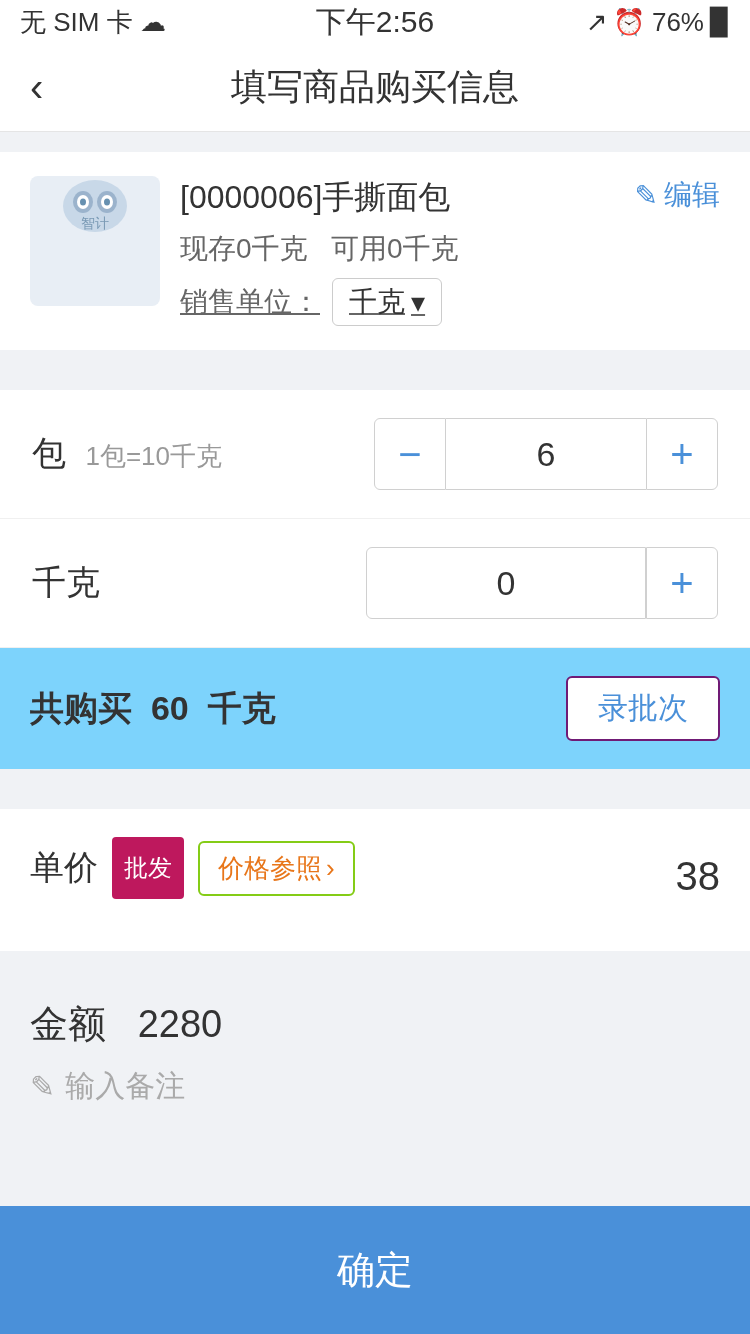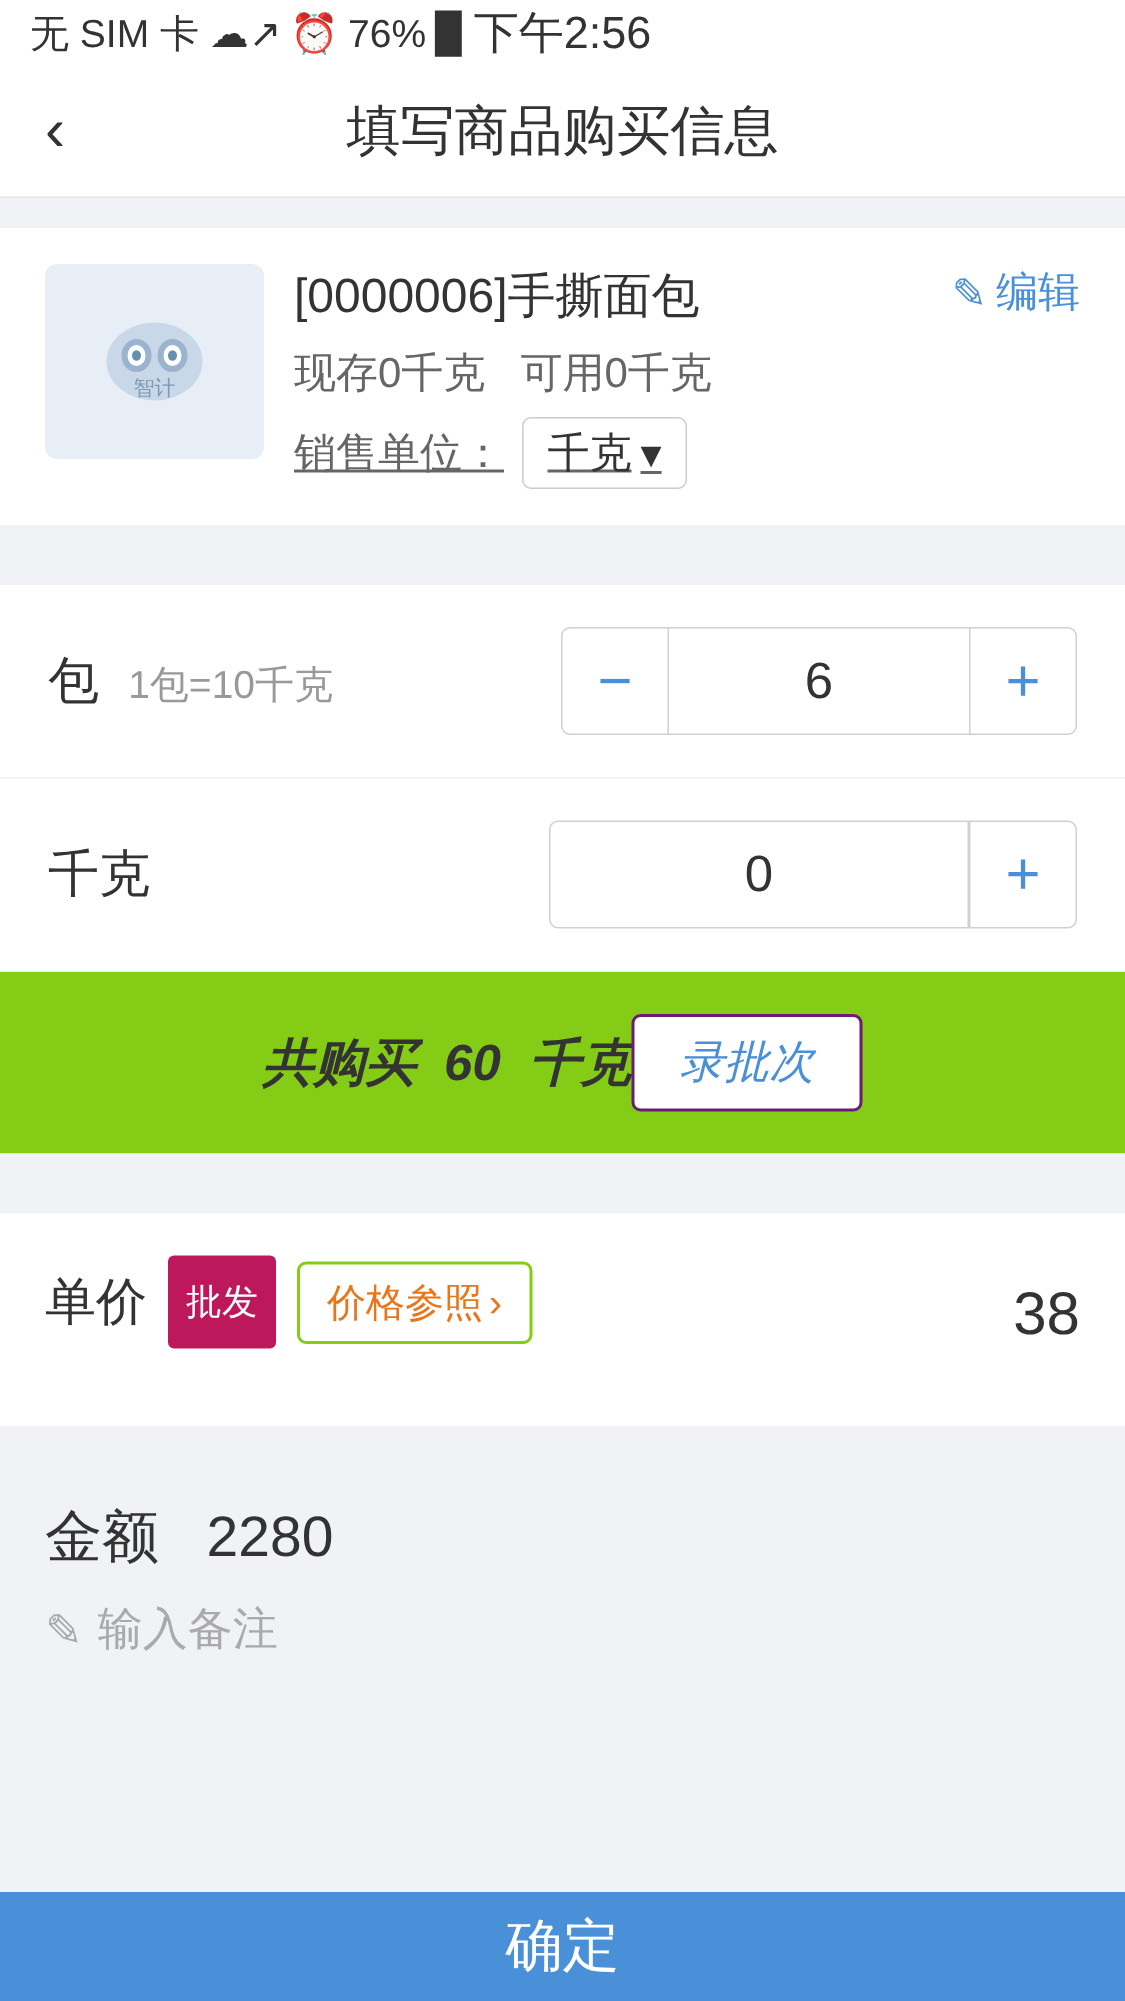--- a/index.html
+++ b/index.html
@@ -12,20 +12,21 @@
       font-size: 32px;
       color: #333;
     }
 
     
     .status-bar {
       background: #fff;
       height: 44px;
       display: flex;
       align-items: center;
+      justify-content: space-between;
       padding: 0 20px;
       font-size: 26px;
       color: #333;
     }
     .status-left { display: flex; align-items: center; gap: 8px; }
     .status-center { font-size: 30px; font-weight: 400; position: absolute; left: 50%; transform: translateX(-50%); }
     .status-right { display: flex; align-items: center; gap: 6px; font-size: 26px; }
 
     
     .nav-bar {
@@ -55,26 +56,25 @@
     
     .product-card {
       background: #fff;
       padding: 24px 30px;
       display: flex;
       align-items: flex-start;
       gap: 20px;
       margin-top: 20px;
     }
     .product-thumb {
-      width: 146px;
+      width: 130px;
       height: 130px;
       background: #e8eef5;
       border-radius: 8px;
       display: flex;
-      align-items: center;
       justify-content: center;
       flex-shrink: 0;
     }
     .product-info { flex: 1; }
     .product-title {
       font-size: 32px;
       color: #333;
       font-weight: 500;
       margin-bottom: 10px;
     }
@@ -172,27 +172,26 @@
       border: 1px solid #d0d0d0;
       border-radius: 6px 0 0 6px;
       text-align: center;
       font-size: 34px;
       color: #333;
       background: #fff;
     }
 
     
     .total-row {
-      background: #84cc16;
-      display: flex;
-      align-items: center;
-      justify-content: center;
+      background: #7dd3fc;
+      display: flex;
+      align-items: center;
+      justify-content: space-between;
       padding: 28px 30px;
       margin-top: 0;
-      font-style: italic;
     }
     .total-text {
       font-size: 34px;
       color: #333;
     }
     .total-text span {
       font-weight: 600;
     }
     .batch-btn {
       border: 2px solid #701a75;
@@ -266,21 +265,21 @@
       color: #aaa;
       font-size: 30px;
     }
 
     
     .confirm-bar {
       position: fixed;
       bottom: 0;
       left: 0;
       width: 750px;
-      height: 73px;
+      height: 128px;
       background: #4a90d9;
       display: flex;
       align-items: center;
       justify-content: center;
       cursor: pointer;
     }
     .confirm-text {
       color: #fff;
       font-size: 38px;
       font-weight: 500;

